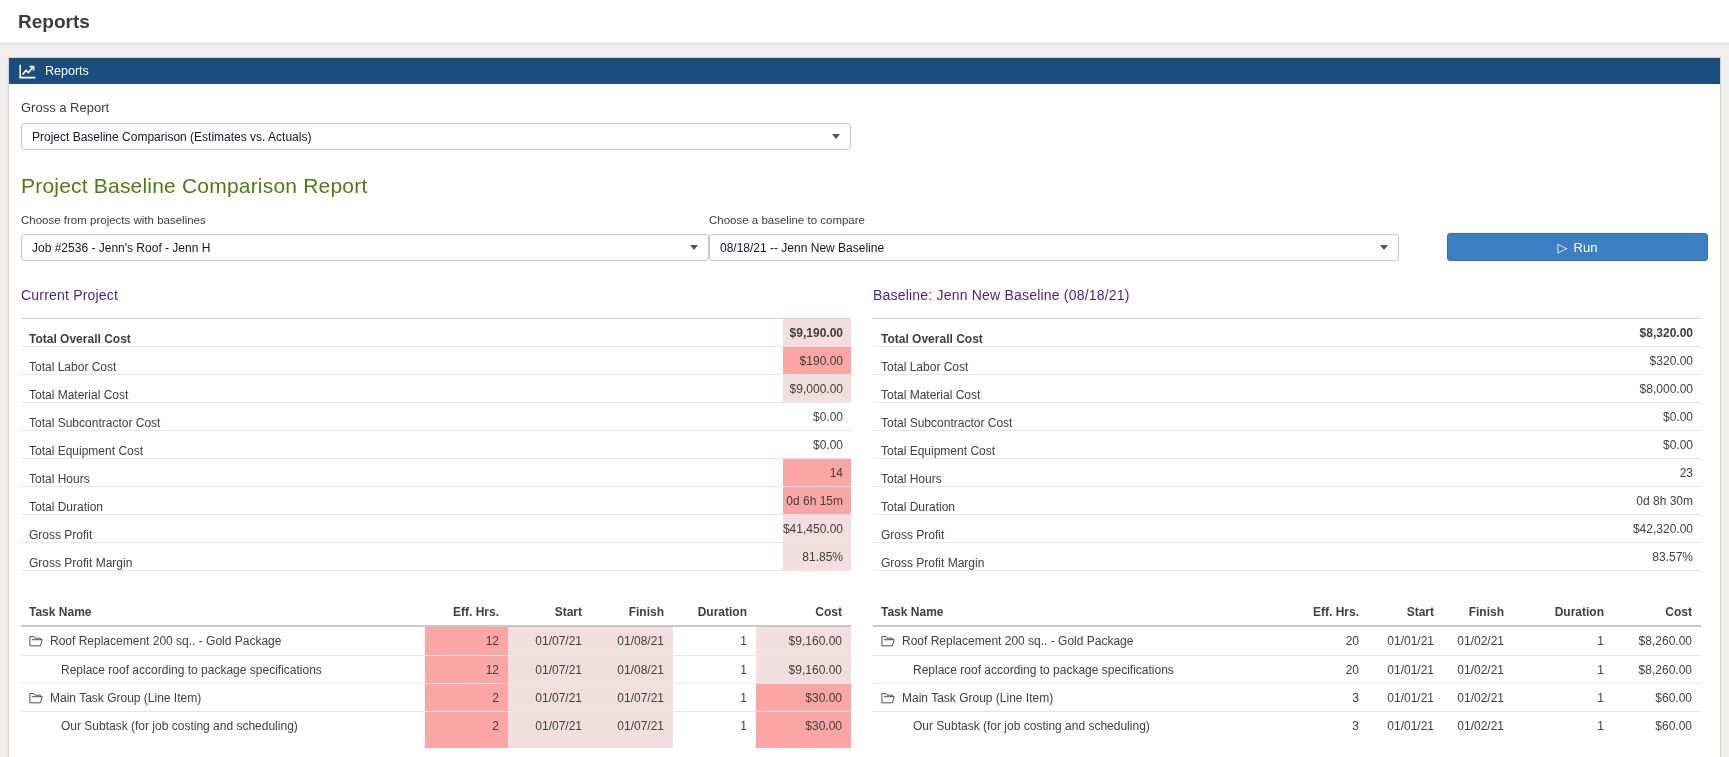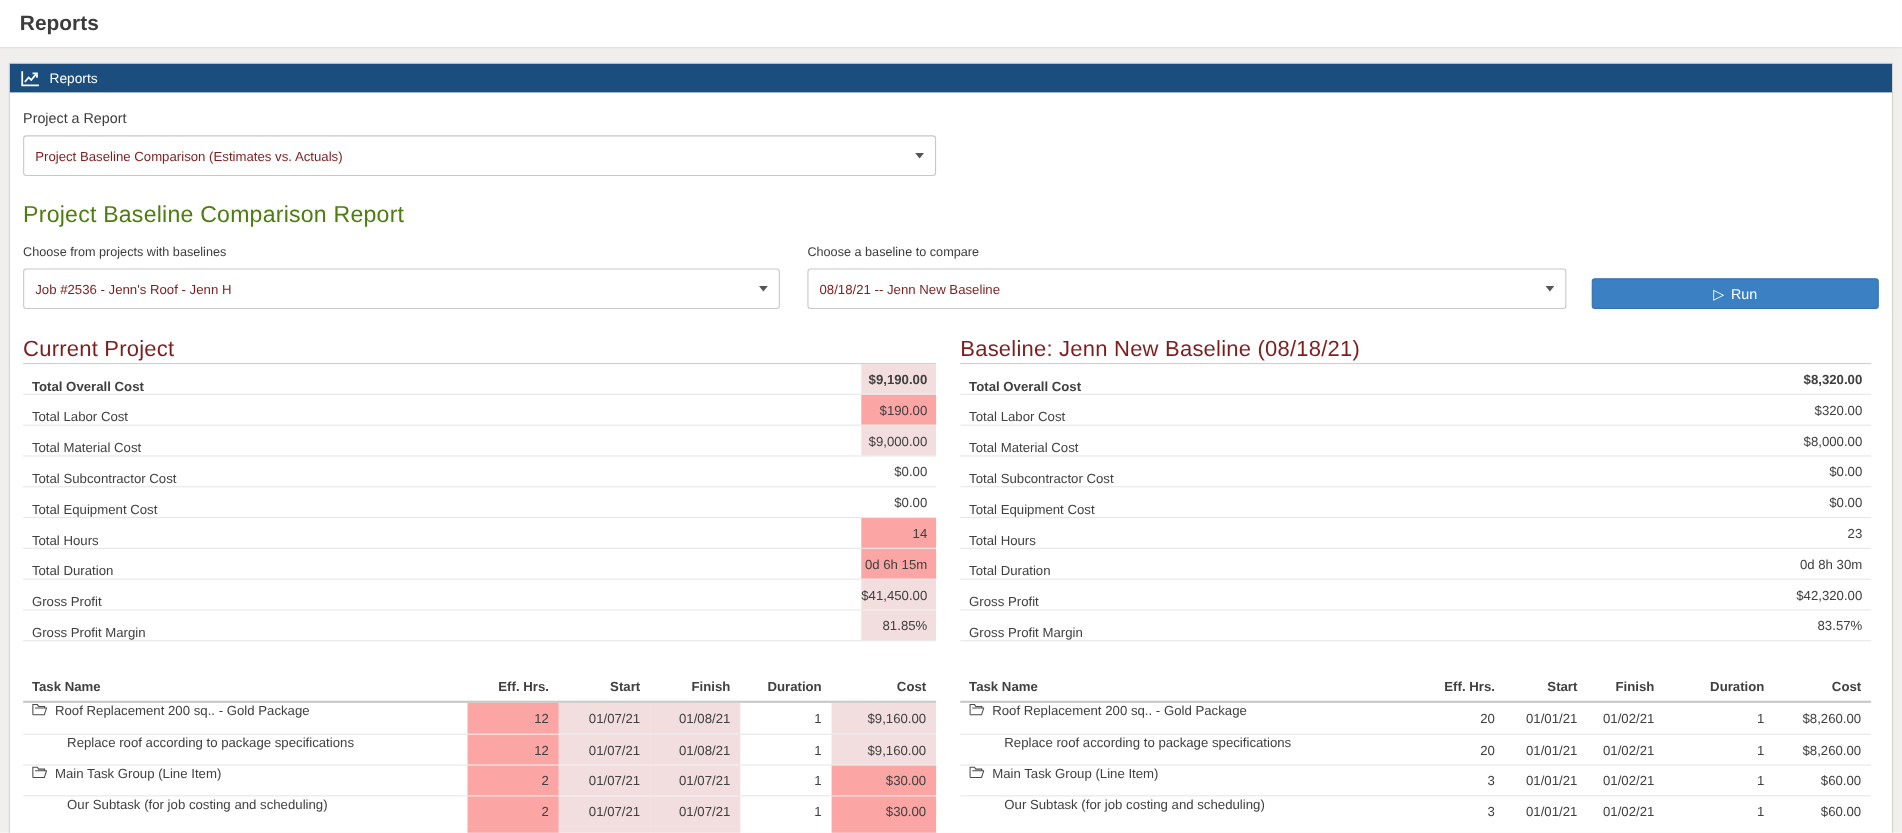--- a/index.html
+++ b/index.html
@@ -11,56 +11,56 @@
 
   .panel { margin:13px 8px 0 8px; background:#fff; border:1px solid #d6d4d1; box-shadow:0 1px 2px rgba(0,0,0,.07); min-height:686px; }
   .panel-header { background:#1b4d7e; height:26px; display:flex; align-items:center; padding-left:10px; gap:9px; }
   .panel-header-label { color:#fff; font-size:12.5px; }
 
   .panel-body { padding:13px 12px 14px 12px; }
 
   .field-label { display:block; font-size:13px; color:#3c3c3c; margin:3px 0 8px 0; }
   .field-label-sm { display:block; font-size:11.5px; color:#3c3c3c; margin-bottom:8px; }
 
-  .select { border:1px solid #c8c8c8; border-radius:3px; height:37px; background:#fff;
+  .select { border:1px solid #c8c8c8; border-radius:3px; height:27px; background:#fff;
             display:flex; align-items:center; justify-content:space-between;
-            padding:12px 10px; font-size:12px; color:#7f1d1d; cursor:pointer; }
+            padding:12px 10px; font-size:12px; color:#0f172a; cursor:pointer; }
   .caret { width:0; height:0; border-left:4px solid transparent; border-right:4px solid transparent; border-top:5px solid #555; flex:0 0 auto; margin-left:8px; }
 
   .report-select { width:830px; }
   .report-heading { font-size:21px; font-weight:300; color:#4d7c0f; margin:24px 0 16px 0; letter-spacing:.2px; }
 
   .controls-row { display:flex; align-items:flex-end;justify-content:center; }
   .control-project { width:688px; }
-  .control-baseline { width:690px; margin-left:25px; }
+  .control-baseline { width:690px; }
   .run-button { margin-left:auto; width:261px; height:28px; background:#3c80c4; border:1px solid #3372b0; border-radius:3px;
                 color:#fff; font-size:13px; display:flex; align-items:center; justify-content:center; gap:6px; cursor:pointer;
                 font-family:"Liberation Sans","DejaVu Sans",sans-serif; }
   .play-glyph { font-size:13px; line-height:1; }
 
   .columns { display:flex; gap:22px; margin-top:26px; }
   .col-left { width:830px; flex:0 0 auto; }
   .col-right { width:828px; flex:0 0 auto; }
-  .col-heading { font-size:20px; font-weight:300; color:#7f1d1d; margin-bottom:0; letter-spacing:.2px; }
+  .col-heading { font-size:14px; font-weight:300; color:#4c1d95; margin-bottom:15px; letter-spacing:.2px; }
 
   .sum-table { border-top:1px solid #cfcfcf; margin-bottom:28px; }
   .sum-row { display:flex; height:28px; align-items:stretch; font-size:12px; border-bottom:1px solid #e7e7e7; }
   .sum-row[data-bold="true"] { font-weight:bold; }
   .sum-label { flex:1; display:flex; align-items:center; padding-left:8px;margin-top:13px; }
   .sum-value { width:68px; display:flex; align-items:center; justify-content:flex-end; padding-right:8px; white-space:nowrap; }
 
   .hl-red   { background:#f2dede; }
   .hl-green { background:#fca5a5; }
 
   .task-header { display:flex; height:28px; align-items:center; font-size:12px; font-weight:bold; border-bottom:2px solid #c9c9c9; }
   .task-row { display:flex; height:28px; align-items:stretch; font-size:12px; }
   .task-row + .task-row { border-top:1px solid #e7e7e7; }
   .th-name { flex:1; padding-left:8px; }
   .tc { display:flex; align-items:center; justify-content:flex-end; padding-right:9px; white-space:nowrap; }
-  .tc-name { flex:1; display:flex; align-items:flex-start; gap:7px; padding-left:8px; }
+  .tc-name { flex:1; display:flex; align-items:center; gap:7px; padding-left:8px; }
   .task-row[data-rowtype="sub"] .tc-name { padding-left:40px; }
 
   
   .t-left .c-eff { width:83px; } .t-left .c-start { width:83px; } .t-left .c-finish { width:82px; }
   .t-left .c-dur { width:83px; } .t-left .c-cost { width:95px; }
   
   .t-right .c-eff { width:70px; } .t-right .c-start { width:75px; } .t-right .c-finish { width:70px; }
   .t-right .c-dur { width:100px; } .t-right .c-cost { width:88px; }
 
   .task-pad { display:flex; height:9px; }
@@ -82,21 +82,21 @@
         <path d="M1.2 0.8 V13.6 H16.4" fill="none" stroke="#ffffff" stroke-width="1.6"></path>
         <path d="M3.6 10.6 L7.0 6.4 L9.4 8.7 L13.6 3.6" fill="none" stroke="#ffffff" stroke-width="1.6"></path>
         <path d="M10.6 2.6 H14.6 V6.6" fill="none" stroke="#ffffff" stroke-width="1.6"></path>
       </svg>
     </span>
     <span class="panel-header-label">Reports</span>
   </div>
 
   <div class="panel-body">
 
-    <label class="field-label">Project a Report</label>
+    <label class="field-label">Gross a Report</label>
     <div class="select report-select">
       <span>Project Baseline Comparison (Estimates vs. Actuals)</span>
       <span class="caret"></span>
     </div>
 
     <h2 class="report-heading">Project Baseline Comparison Report</h2>
 
     <div class="controls-row">
       <div class="control-project">
         <label class="field-label-sm">Choose from projects with baselines</label>

